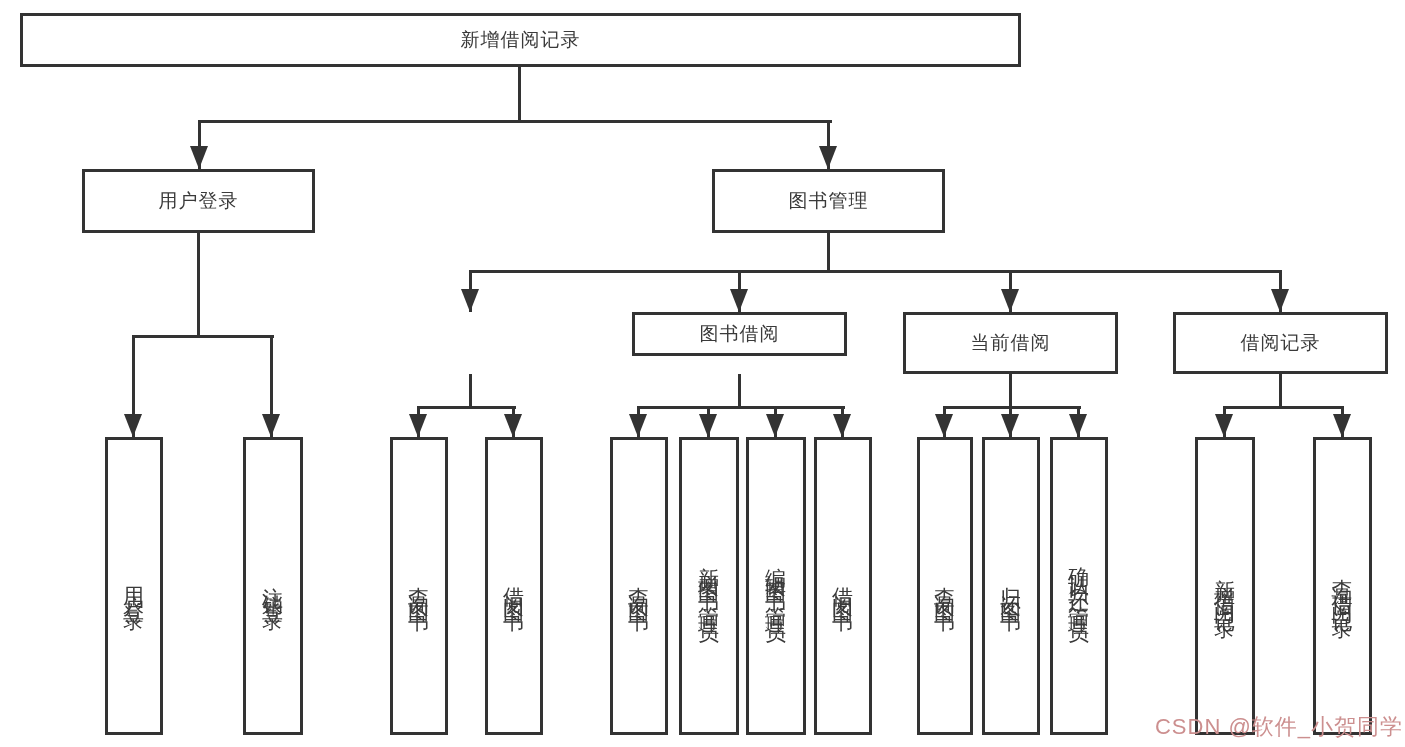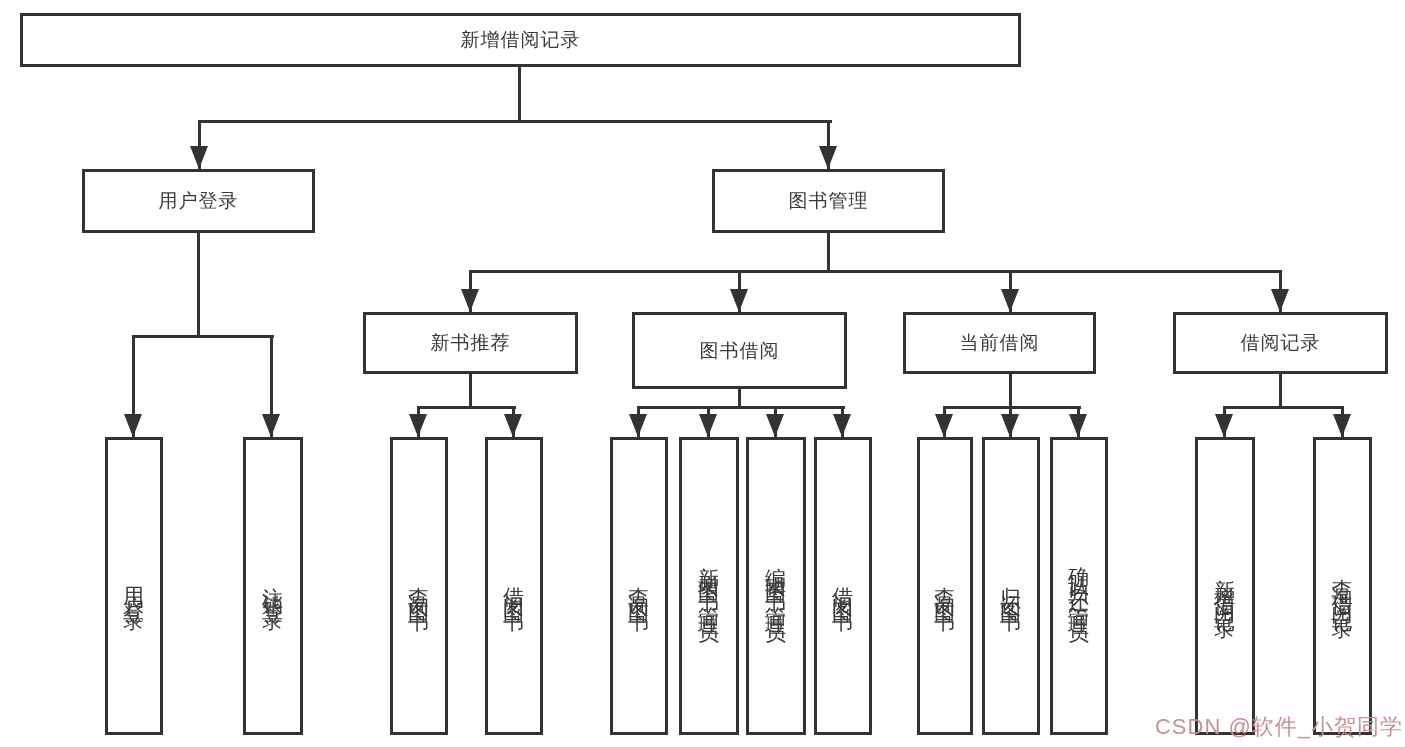--- a/index.html
+++ b/index.html
@@ -110,27 +110,24 @@
     <span>新增借阅记录</span>
   </div>
 
   <div class="box-h" style="left:82px;top:169px;width:233px;height:64px;">
     <span>用户登录</span>
   </div>
   <div class="box-h" style="left:712px;top:169px;width:233px;height:64px;justify-content:center;">
     <span>图书管理</span>
   </div>
 
-  <div class="box-h" style="left:363px;top:312px;width:215px;height:62px;">
-    <span>新书推荐</span>
-  </div>
-  <div class="box-h" style="left:632px;top:312px;width:215px;height:77px;">
+  <div class="box-h" style="left:632px;top:312px;width:215px;height:44px;">
     <span>图书借阅</span>
   </div>
-  <div class="box-h" style="left:903px;top:312px;width:193px;height:62px;">
+  <div class="box-h" style="left:903px;top:312px;width:215px;height:62px;">
     <span>当前借阅</span>
   </div>
   <div class="box-h" style="left:1173px;top:312px;width:215px;height:62px;">
     <span>借阅记录</span>
   </div>
 
   <div class="box-v" style="left:105px;top:437px;width:58px;height:298px;">
     <span>用户登录</span>
   </div>
   <div class="box-v" style="left:243px;top:437px;width:60px;height:298px;">

